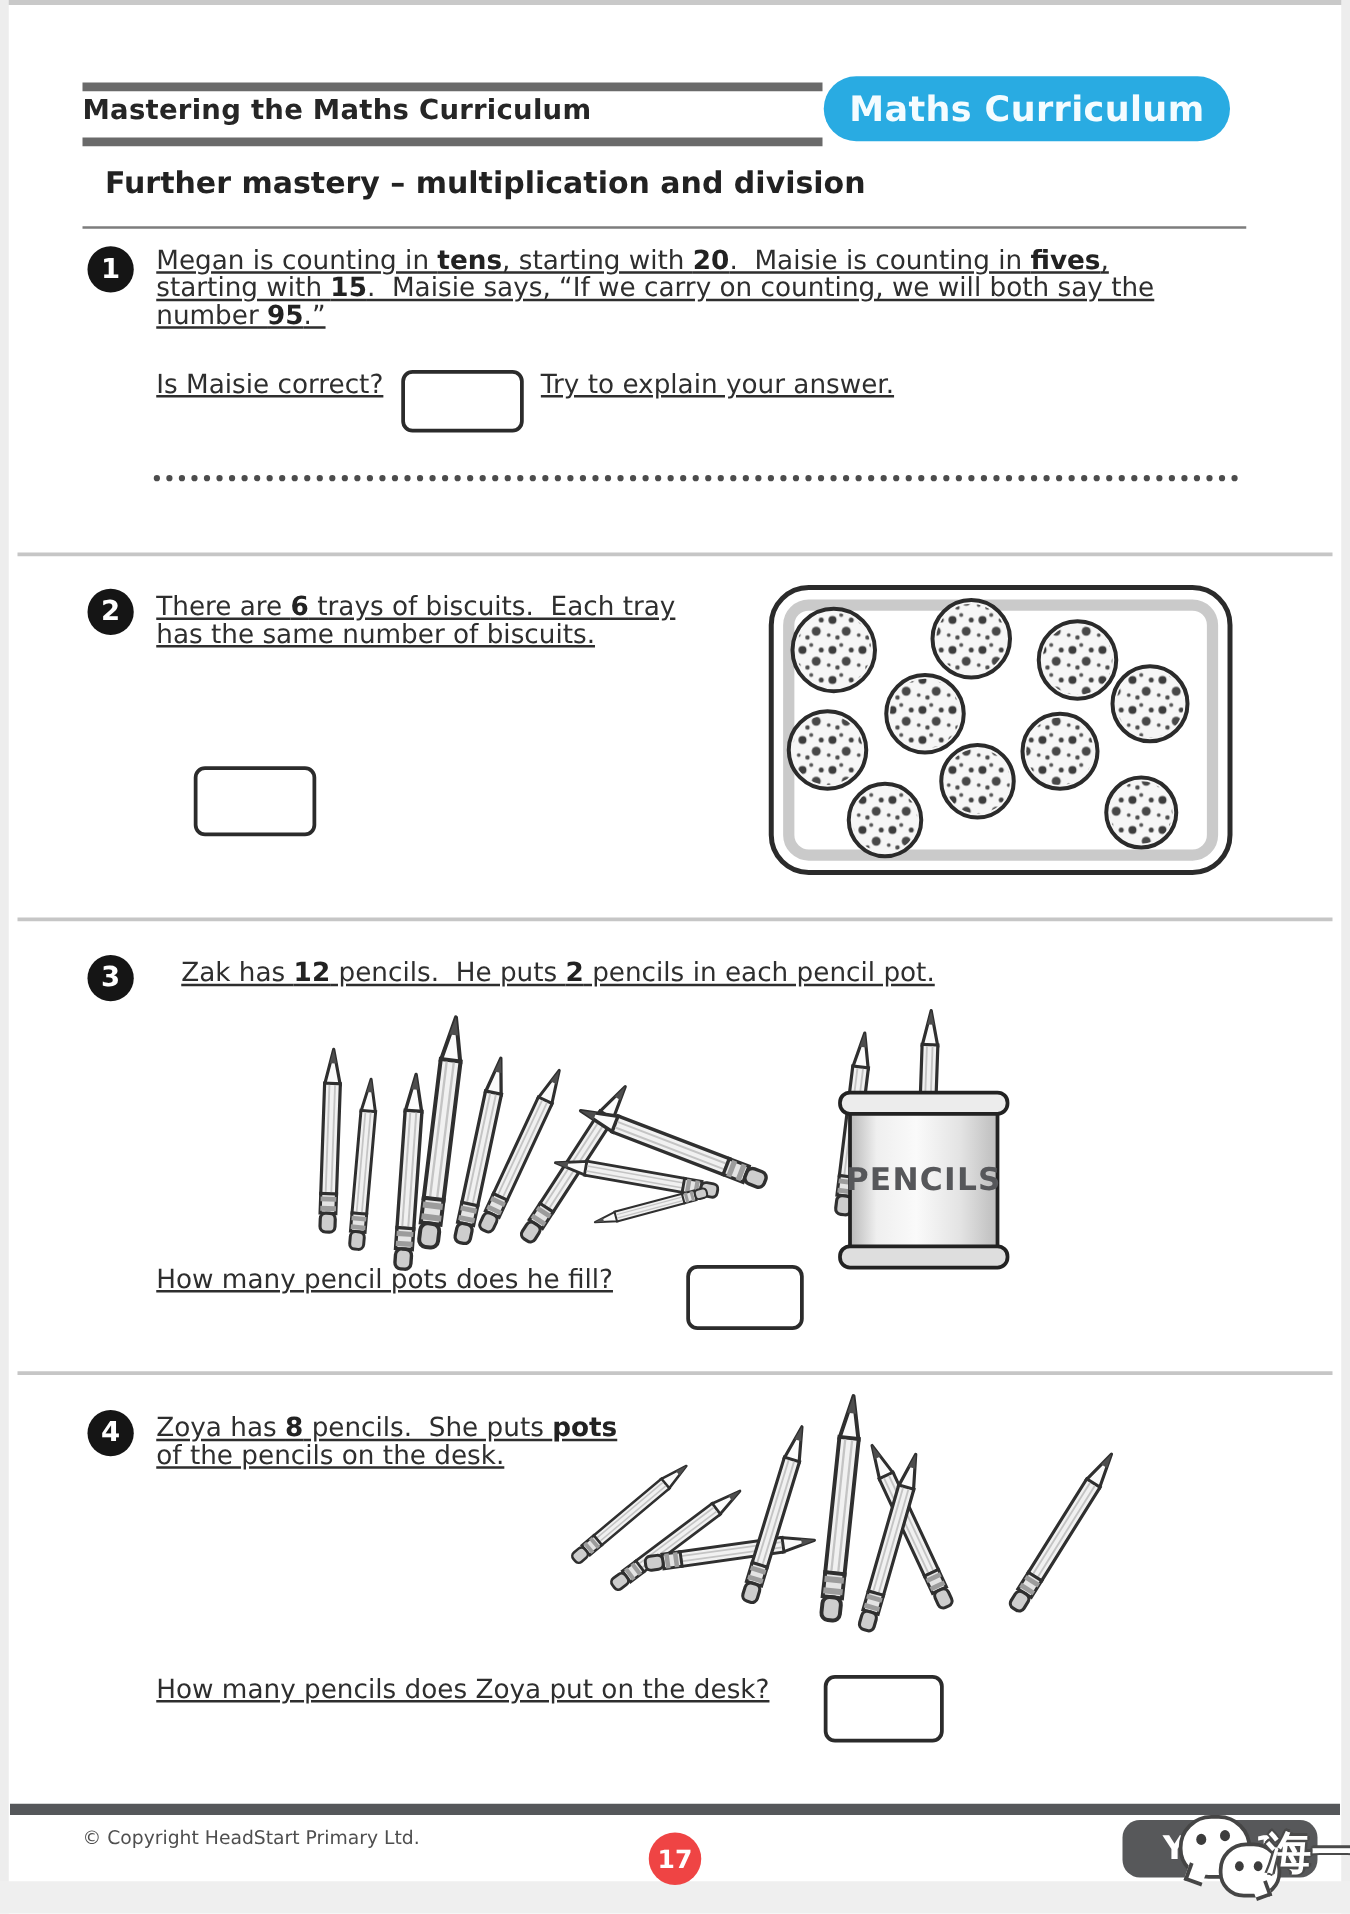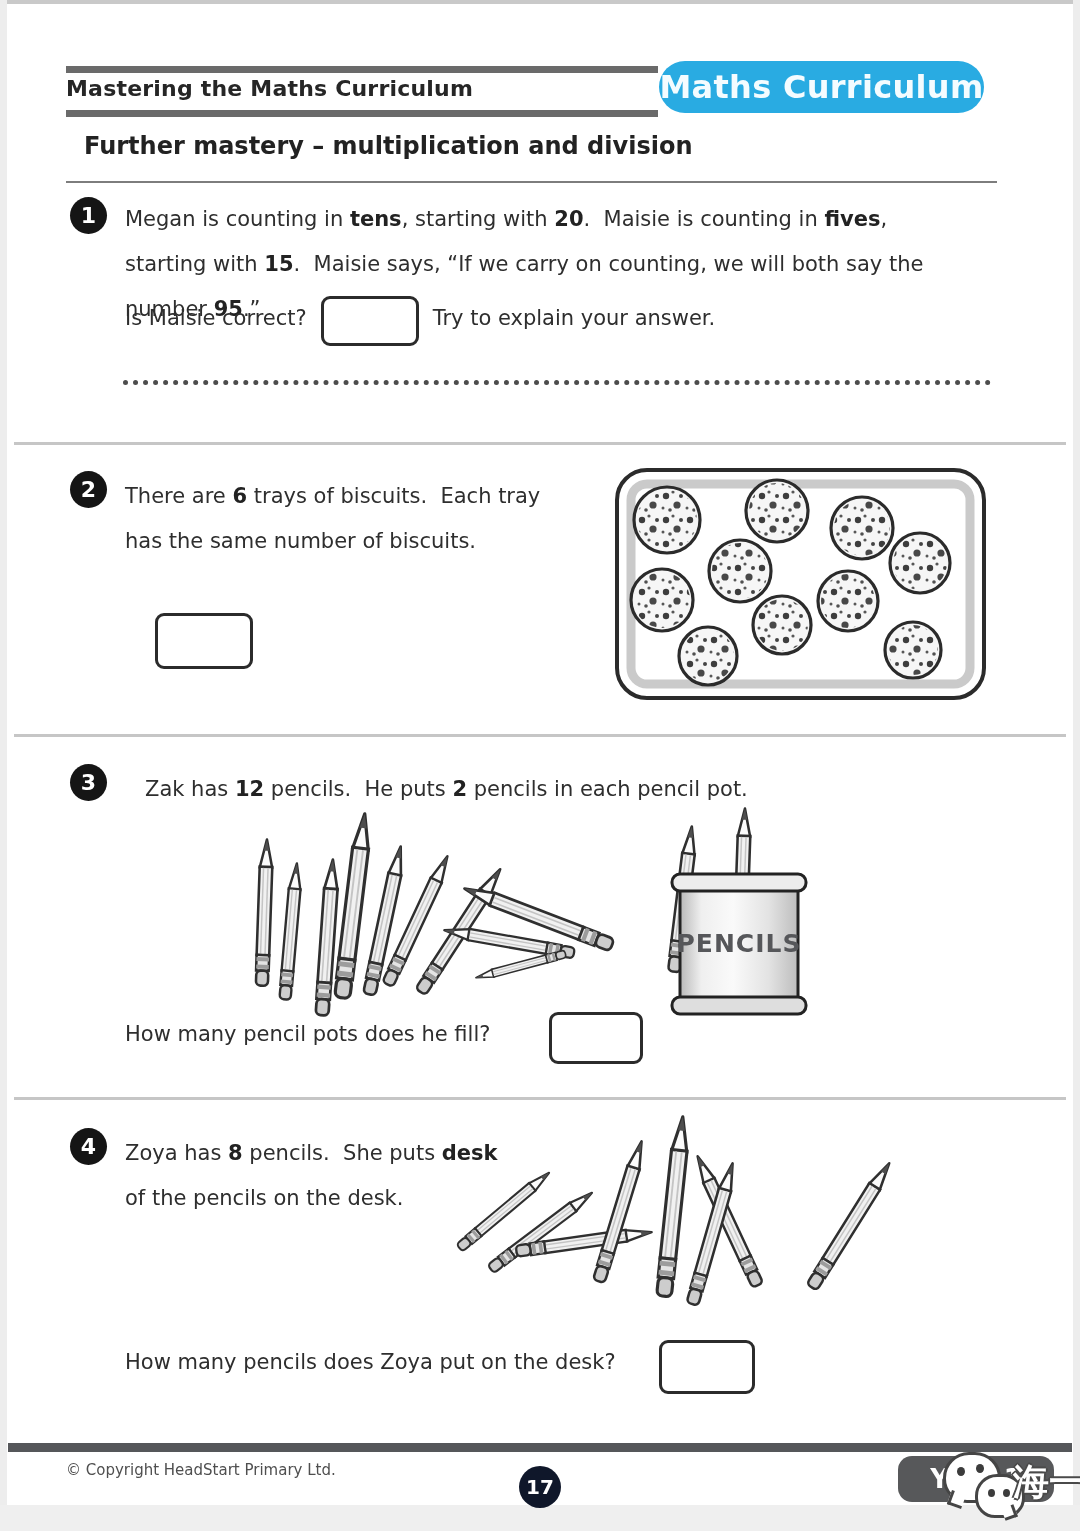--- a/index.html
+++ b/index.html
@@ -11,37 +11,37 @@
   
   .edge-top{left:0;top:0;width:1080px;height:4px;background:#c9c9c9;}
   .edge-left{left:0;top:0;width:7px;height:1531px;background:#ededed;}
   .edge-right{right:0;top:0;width:7px;height:1531px;background:#ededed;}
   .edge-bottom{left:0;top:1505px;width:1080px;height:26px;background:#efefef;}
   
   .hbar{height:7px;background:#6a6a6a;}
   .book-title{left:66px;top:76px;font-size:22px;font-weight:bold;color:#262626;letter-spacing:.2px;}
   .badge{left:659px;top:61px;width:325px;height:52px;background:#29abe2;border-radius:27px;
          display:flex;align-items:center;justify-content:center;color:#f4fcff;
-         font-size:32px;font-weight:bold;letter-spacing:.3px;}
+         font-size:28px;font-weight:bold;letter-spacing:.3px;}
   .heading{left:84px;top:132px;font-size:24px;font-weight:bold;color:#222;}
   .divider{height:3px;background:#c6c6c6;}
   .divider-dark{left:66px;top:181px;width:931px;height:2px;background:#7d7d7d;}
   
   .qnum{width:37px;height:37px;border-radius:50%;background:#151515;color:#fff;
         display:flex;align-items:center;justify-content:center;font-size:22px;font-weight:bold;}
-  .qtext{white-space:pre-wrap;font-size:21px;line-height:45px;color:#2e2e2e;}
+  .qtext{white-space:pre-wrap;font-size:21px;line-height:22px;color:#2e2e2e;text-decoration:underline;}
   .qtext b{font-weight:bold;color:#222;}
   .ansrow{display:flex;align-items:flex-start;}
   .ansbox{border:3px solid #2b2b2b;border-radius:9px;background:#fff;flex:none;}
   .dotline{border-bottom:5px dotted #4c4c4c;}
   svg text{font-family:"DejaVu Sans","Liberation Sans",sans-serif;}
   
   .footbar{left:8px;top:1443px;width:1064px;height:9px;background:#55575a;}
   .copyright{left:66px;top:1461px;font-size:15px;color:#4f4f4f;}
-  .pagenum{left:519px;top:1466px;width:42px;height:42px;border-radius:50%;background:#0f172a;
+  .pagenum{left:519px;top:1466px;width:42px;height:42px;border-radius:50%;background:#ef4444;
            color:#fff;display:flex;align-items:center;justify-content:center;font-size:20px;font-weight:bold;}
   .yearbadge{left:898px;top:1456px;width:156px;height:46px;border-radius:14px;background:#57585a;
              color:#fff;display:flex;align-items:center;justify-content:center;font-size:26px;font-weight:bold;}
   
   .wx{left:925px;top:1446px;width:155px;height:78px;z-index:5;}
   .bubble{position:absolute;background:#fff;border:3px solid #454545;}
   .b1{left:18px;top:6px;width:52px;height:45px;border-radius:26px 26px 24px 24px;}
   .b2{left:50px;top:28px;width:44px;height:38px;border-radius:22px 22px 20px 20px;}
   .tail1{position:absolute;left:24px;top:46px;width:12px;height:12px;background:#fff;
          border-left:3px solid #454545;border-bottom:3px solid #454545;transform:rotate(20deg);}
@@ -189,21 +189,21 @@
 </svg>
 
 <div class="abs ansrow" style="left:125px;top:1012px;height:52px;gap:41px;">
   <span class="qtext">How many pencil pots does he fill?</span>
   <div class="ansbox" style="width:88px;height:46px;margin-left:18px;"></div>
 </div>
 
 <div class="abs divider" style="left:14px;top:1097px;width:1052px;"></div>
 
 <div class="abs qnum" style="left:70px;top:1128px;">4</div>
-<div class="abs qtext" style="left:125px;top:1131px;width:460px;"><span>Zoya has </span><b>8</b><span> pencils.  She puts </span><b>desk</b><span>
+<div class="abs qtext" style="left:125px;top:1131px;width:460px;"><span>Zoya has </span><b>8</b><span> pencils.  She puts </span><b>pots</b><span>
 of the pencils on the desk.</span></div>
 
 <svg class="abs" style="left:440px;top:1100px;" width="590" height="230" viewBox="0 0 590 230" xmlns:xlink="http://www.w3.org/1999/xlink">
   <defs>
     <g id="pB">
       <polygon points="1,0 20,-4.2 20,4.2" fill="#fbfbfb" stroke="#2f2f2f" stroke-width="1.7" stroke-linejoin="round"></polygon>
       <polygon points="1,0 8.5,-1.9 8.5,1.9" fill="#4e4e4e"></polygon>
       <rect x="19.2" y="-4.2" width="59" height="8.4" fill="#f1f1f1" stroke="#2f2f2f" stroke-width="1.7"></rect>
       <line x1="20" y1="-1.4" x2="78" y2="-1.4" stroke="#c4c4c4" stroke-width="1"></line>
       <line x1="20" y1="1.6" x2="78" y2="1.6" stroke="#c4c4c4" stroke-width="1"></line>

